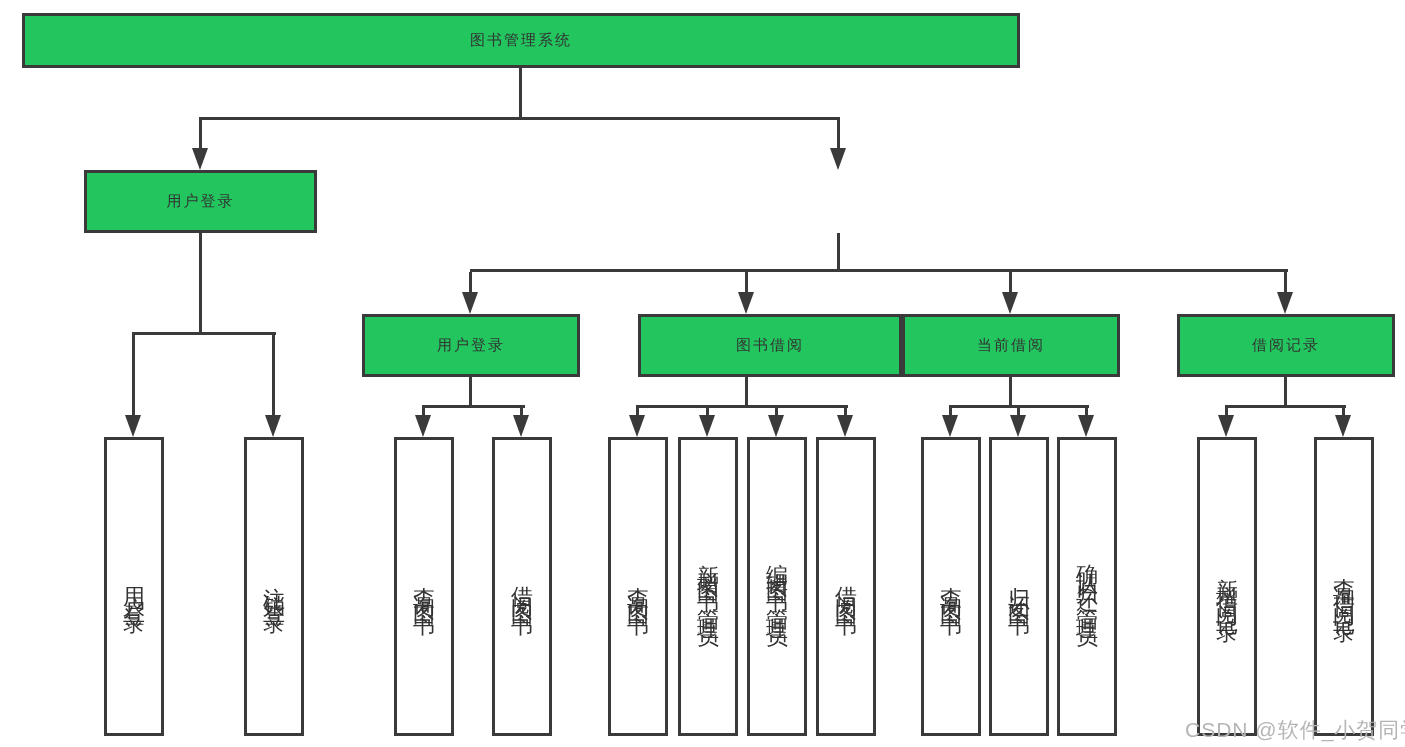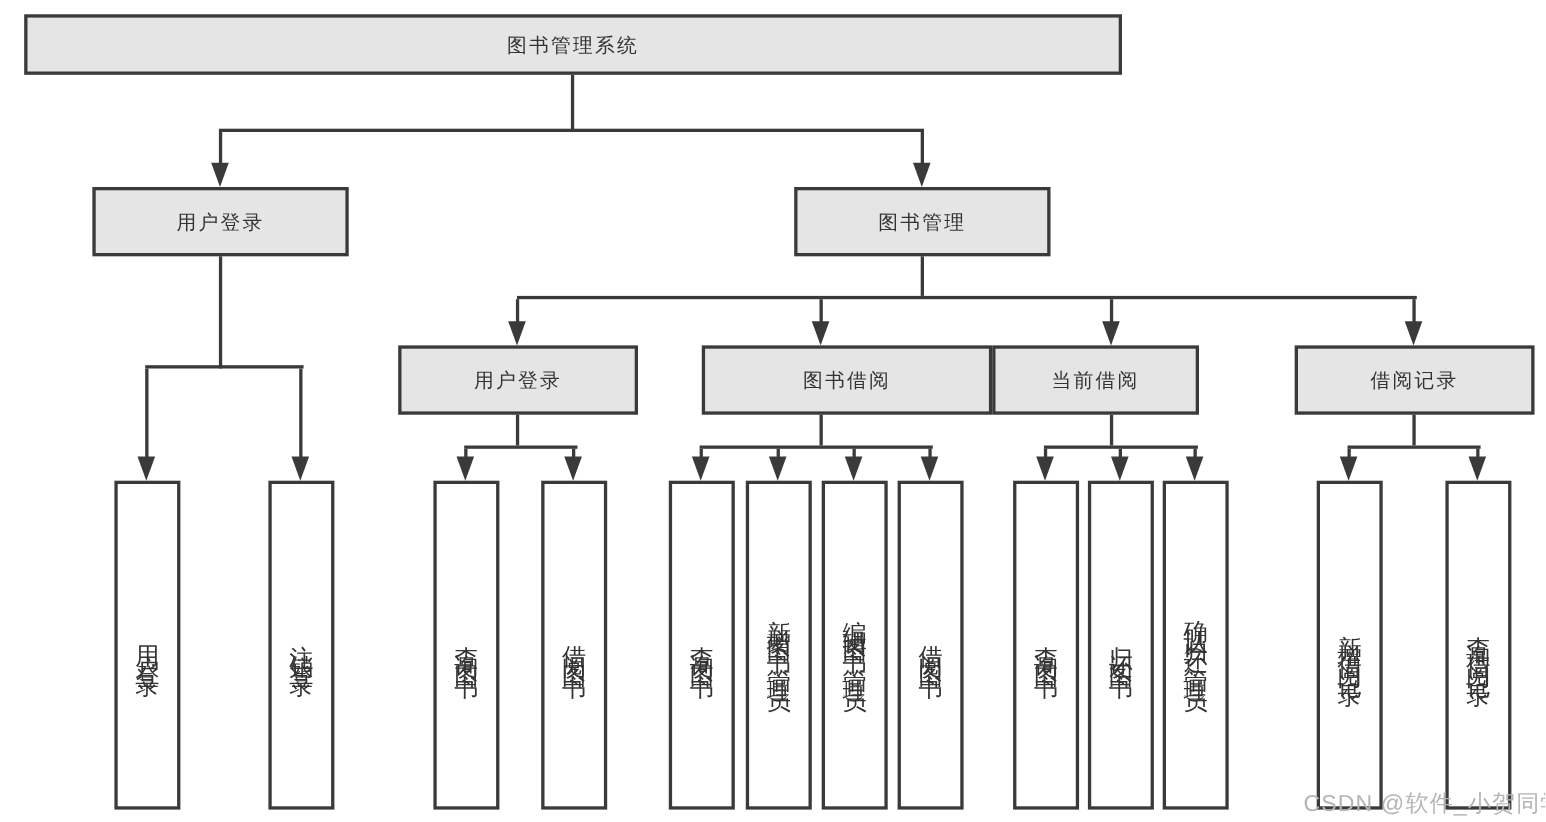--- a/index.html
+++ b/index.html
@@ -8,24 +8,24 @@
     --watermark:#b5b5b5;
     --background:#ffffff;
   }
   html,body{margin:0;padding:0;background:var(--background);}
   body{font-family:"Liberation Sans","DejaVu Sans",sans-serif;}
   .canvas{
     position:relative;width:1405px;height:747px;background:var(--background);
     overflow:hidden;
   }
   .node{
-    position:absolute;box-sizing:border-box;background:#e5e5e5;
+    position:absolute;box-sizing:border-box;background:#22c55e;
     border:3px solid var(--line);color:var(--text);
     display:flex;align-items:center;justify-content:center;
-    font-size:18px;letter-spacing:2px;
+    font-size:15px;letter-spacing:2px;
   }
   .leaf{
     position:absolute;box-sizing:border-box;background:#fff;
     border:3px solid var(--line);color:var(--text);
     display:flex;align-items:center;justify-content:center;
     top:437px;width:60px;height:299px;
   }
   .leaf .vtext{
     writing-mode:vertical-rl;
     font-size:22px;letter-spacing:9px;line-height:1;
@@ -50,33 +50,30 @@
 <div class="canvas">
 
   <div class="node" style="left:22px;top:13px;width:998px;height:55px;">
     <span>图书管理系统</span>
   </div>
 
   <div class="node" style="left:84px;top:170px;width:233px;height:63px;">
     <span>用户登录</span>
   </div>
 
-  <div class="node" style="left:722px;top:170px;width:233px;height:63px;">
-    <span>图书管理</span>
-  </div>
 
   <div class="node" style="left:362px;top:314px;width:218px;height:63px;">
     <span>用户登录</span>
   </div>
 
   <div class="node" style="left:638px;top:314px;width:264px;height:63px;">
     <span>图书借阅</span>
   </div>
 
-  <div class="node" style="left:902px;top:314px;width:188px;height:63px;font-family:Liberation Serif, serif;">
+  <div class="node" style="left:902px;top:314px;width:218px;height:63px;font-family:Liberation Serif, serif;">
     <span>当前借阅</span>
   </div>
 
   <div class="node" style="left:1177px;top:314px;width:218px;height:63px;">
     <span>借阅记录</span>
   </div>
 
   <div class="leaf" style="left:104px;">
     <span class="vtext">用户登录</span>
   </div>

